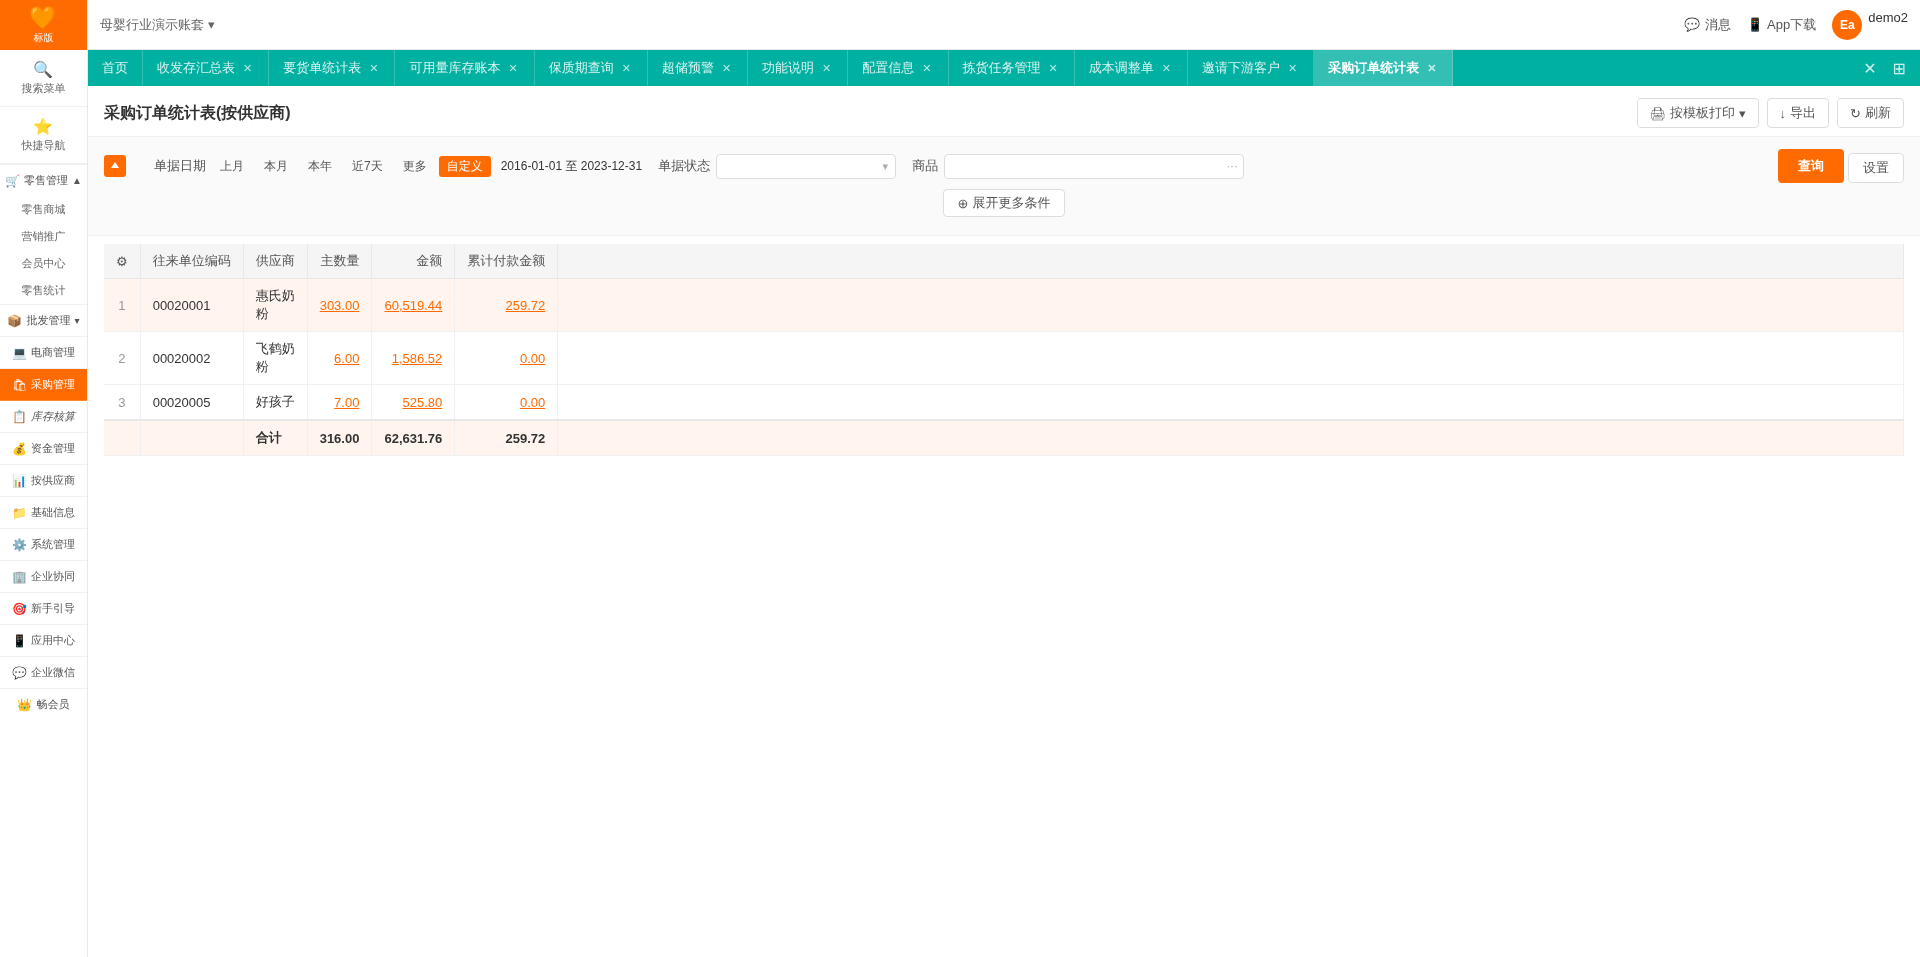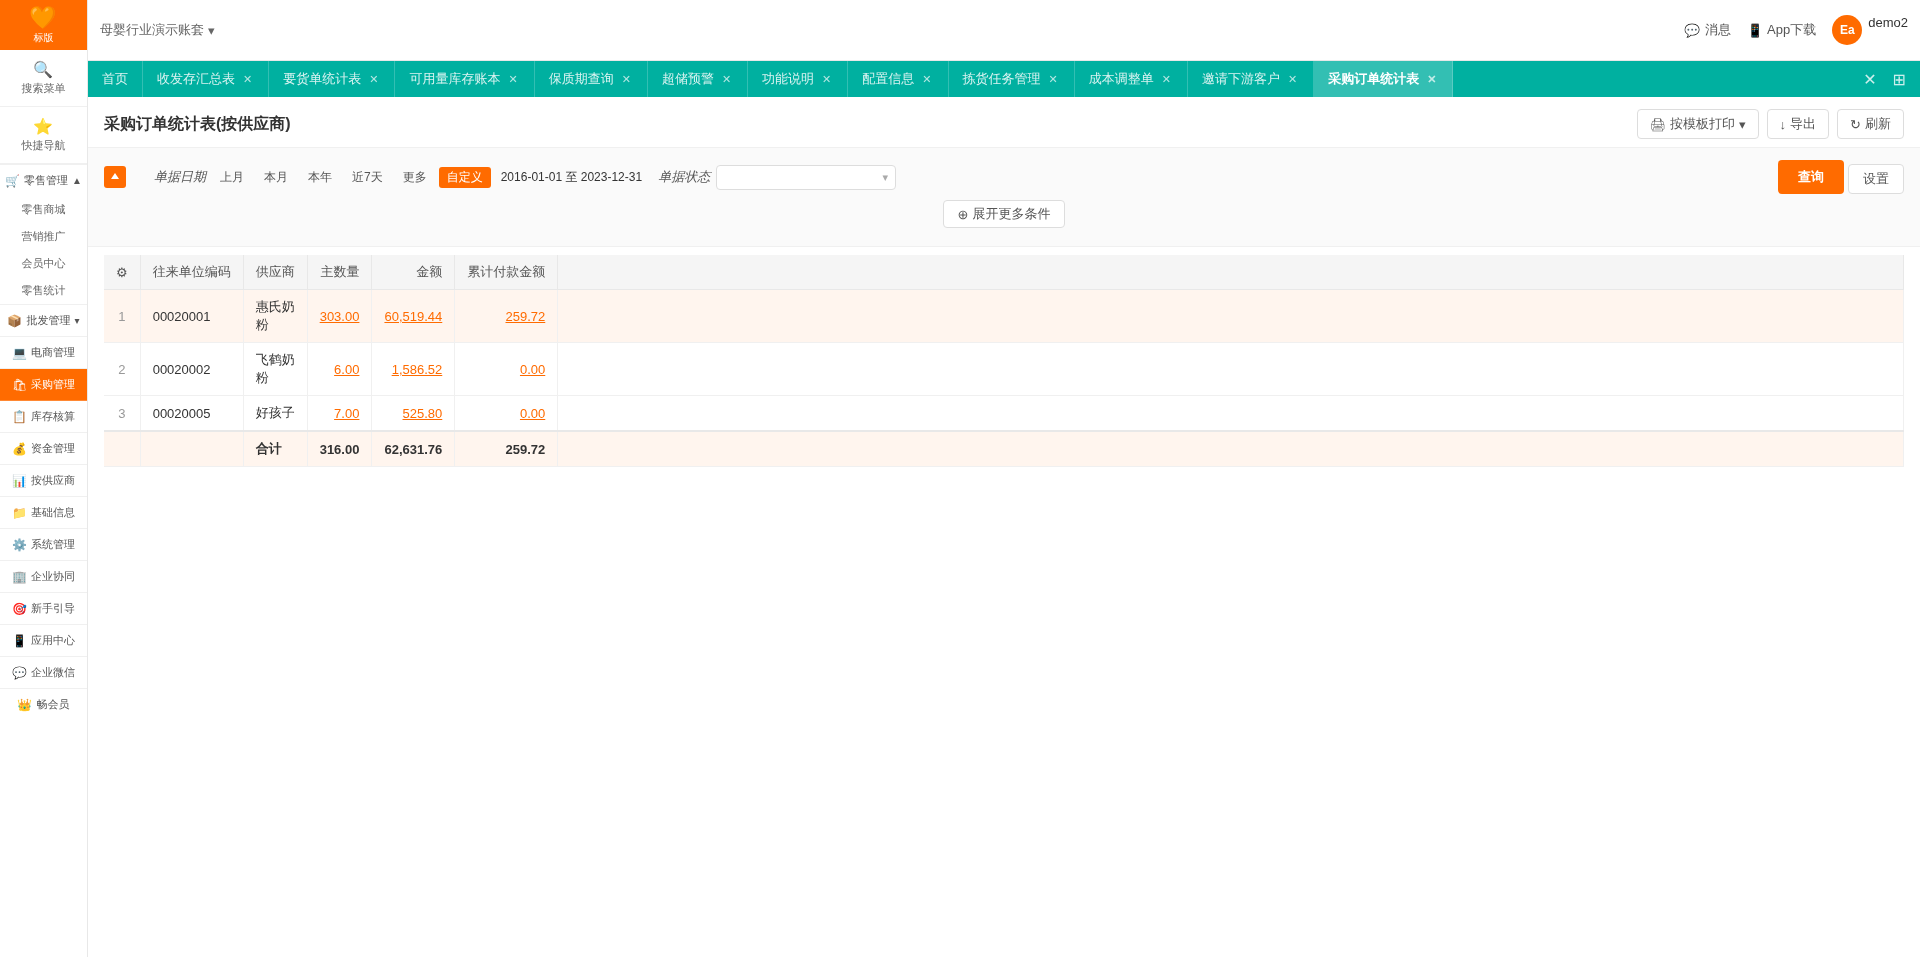--- a/index.html
+++ b/index.html
@@ -11,21 +11,21 @@
     .sidebar-logo-text { color: white; font-size: 10px; }
     .sidebar-search { padding: 10px 0; width: 100%; text-align: center; color: #666; font-size: 12px; cursor: pointer; border-bottom: 1px solid #f0f0f0; }
     .sidebar-item { width: 100%; padding: 10px 4px; text-align: center; color: #555; font-size: 12px; cursor: pointer; display: flex; align-items: center; justify-content: center; flex-direction: row; gap: 4px; }
     .sidebar-item.active { background: #ff6b00; color: white; }
     .arrow-icon { font-size: 10px; }
 
     
     .main { flex: 1; display: flex; flex-direction: column; overflow: hidden; }
 
     
-    .topbar { height: 61px; background: #fff; border-bottom: 1px solid #e8e8e8; display: flex; align-items: center; padding: 0 12px; }
+    .topbar { height: 50px; background: #fff; border-bottom: 1px solid #e8e8e8; display: flex; align-items: center; padding: 0 12px; }
     .topbar-breadcrumb { flex: 1; display: flex; align-items: center; gap: 4px; color: #666; font-size: 13px; }
     .topbar-actions { display: flex; align-items: center; gap: 16px; }
     .topbar-msg { display: flex; align-items: center; gap: 4px; color: #555; font-size: 13px; cursor: pointer; }
     .topbar-app { display: flex; align-items: center; gap: 4px; color: #555; font-size: 13px; cursor: pointer; }
     .topbar-user { display: flex; align-items: flex-start; gap: 6px; cursor: pointer; }
     .topbar-avatar { width: 30px; height: 30px; border-radius: 50%; background: #ff6b00; color: white; display: flex; align-items: center; justify-content: center; font-size: 12px; font-weight: bold; }
     .topbar-username { font-size: 13px; color: #333; }
 
     
     .tabbar { height: 36px; background: #00b0a0; display: flex; align-items: center; padding: 0; overflow-x: auto; flex-shrink: 0; }
@@ -46,21 +46,21 @@
     .page-title { font-size: 16px; font-weight: bold; color: #333; }
     .page-actions { display: flex; align-items: center; gap: 8px; }
     .btn-print { display: flex; align-items: center; gap: 4px; padding: 5px 12px; border: 1px solid #ddd; border-radius: 4px; background: #fff; color: #555; cursor: pointer; font-size: 13px; }
     .btn-export { display: flex; align-items: center; gap: 4px; padding: 5px 12px; border: 1px solid #ddd; border-radius: 4px; background: #fff; color: #555; cursor: pointer; font-size: 13px; }
     .btn-refresh { display: flex; align-items: center; gap: 4px; padding: 5px 12px; border: 1px solid #ddd; border-radius: 4px; background: #fff; color: #555; cursor: pointer; font-size: 13px; }
 
     
     .filter-bar { padding: 12px 16px; border-bottom: 1px solid #f0f0f0; background: #fafafa; }
     .filter-row { display: flex; align-items: center; gap: 16px; flex-wrap: wrap; }
     .filter-item { display: flex; align-items: center; gap: 6px; }
-    .filter-label { color: #555; font-size: 13px; white-space: nowrap; font-style: italic; }
+    .filter-label { color: #555; font-size: 13px; white-space: nowrap; }
     .date-shortcuts { display: flex; align-items: center; gap: 4px; }
     .date-shortcut { padding: 2px 8px; border-radius: 3px; color: #555; font-size: 12px; cursor: pointer; }
     .date-custom { background: #ff6b00; color: white; padding: 2px 8px; border-radius: 3px; font-size: 12px; cursor: pointer; }
     .date-range { color: #333; font-size: 12px; }
     .filter-input { border: 1px solid #ddd; border-radius: 4px; padding: 4px 8px; font-size: 13px; min-width: 200px; color: #555; background: #fff; }
     .filter-select { border: 1px solid #ddd; border-radius: 4px; padding: 4px 8px; font-size: 13px; min-width: 180px; color: #555; background: #fff; cursor: pointer; appearance: none; padding-right: 24px; }
     .select-wrapper { position: relative; display: inline-block; }
     .select-wrapper::after { content: '▾'; position: absolute; right: 8px; top: 50%; transform: translateY(-50%); color: #aaa; pointer-events: none; font-size: 11px; }
     .filter-input-wrapper { position: relative; display: inline-block; }
     .filter-input-more { position: absolute; right: 6px; top: 50%; transform: translateY(-50%); color: #aaa; font-size: 12px; cursor: pointer; }
@@ -141,21 +141,21 @@
     <span style="font-size:11px;">电商管理</span>
   </div>
 
   <div class="sidebar-item active" style="padding:8px 4px;border-bottom:1px solid rgba(255,255,255,0.2);">
     <span>🛍</span>
     <span style="font-size:11px;">采购管理</span>
   </div>
 
   <div class="sidebar-item" style="padding:8px 4px;border-bottom:1px solid #f0f0f0;">
     <span>📋</span>
-    <span style="font-size:11px;">库存核算</span>
+    <span style="font-size:11px;font-style:italic;">库存核算</span>
   </div>
 
   <div class="sidebar-item" style="padding:8px 4px;border-bottom:1px solid #f0f0f0;">
     <span>💰</span>
     <span style="font-size:11px;">资金管理</span>
   </div>
 
   <div class="sidebar-item" style="padding:8px 4px;border-bottom:1px solid #f0f0f0;">
     <span>📊</span>
     <span style="font-size:11px;">按供应商</span>
@@ -318,20 +318,27 @@
 
           <div class="filter-item">
             <span class="filter-label">单据状态</span>
             <div class="select-wrapper">
               <select class="filter-select">
                 <option value=""></option>
               </select>
             </div>
           </div>
 
+          <div class="filter-item">
+            <span class="filter-label">商品</span>
+            <div class="filter-input-wrapper">
+              <input class="filter-input" type="text" style="min-width: 300px;">
+              <span class="filter-input-more">···</span>
+            </div>
+          </div>
 
           <div class="query-btn-group" style="margin-left:auto;">
             <button class="btn-query">查询</button>
             <button class="btn-settings">设置</button>
           </div>
         </div>
 
         <div class="expand-more">
           <button class="expand-btn">
             <span>⊕</span>

